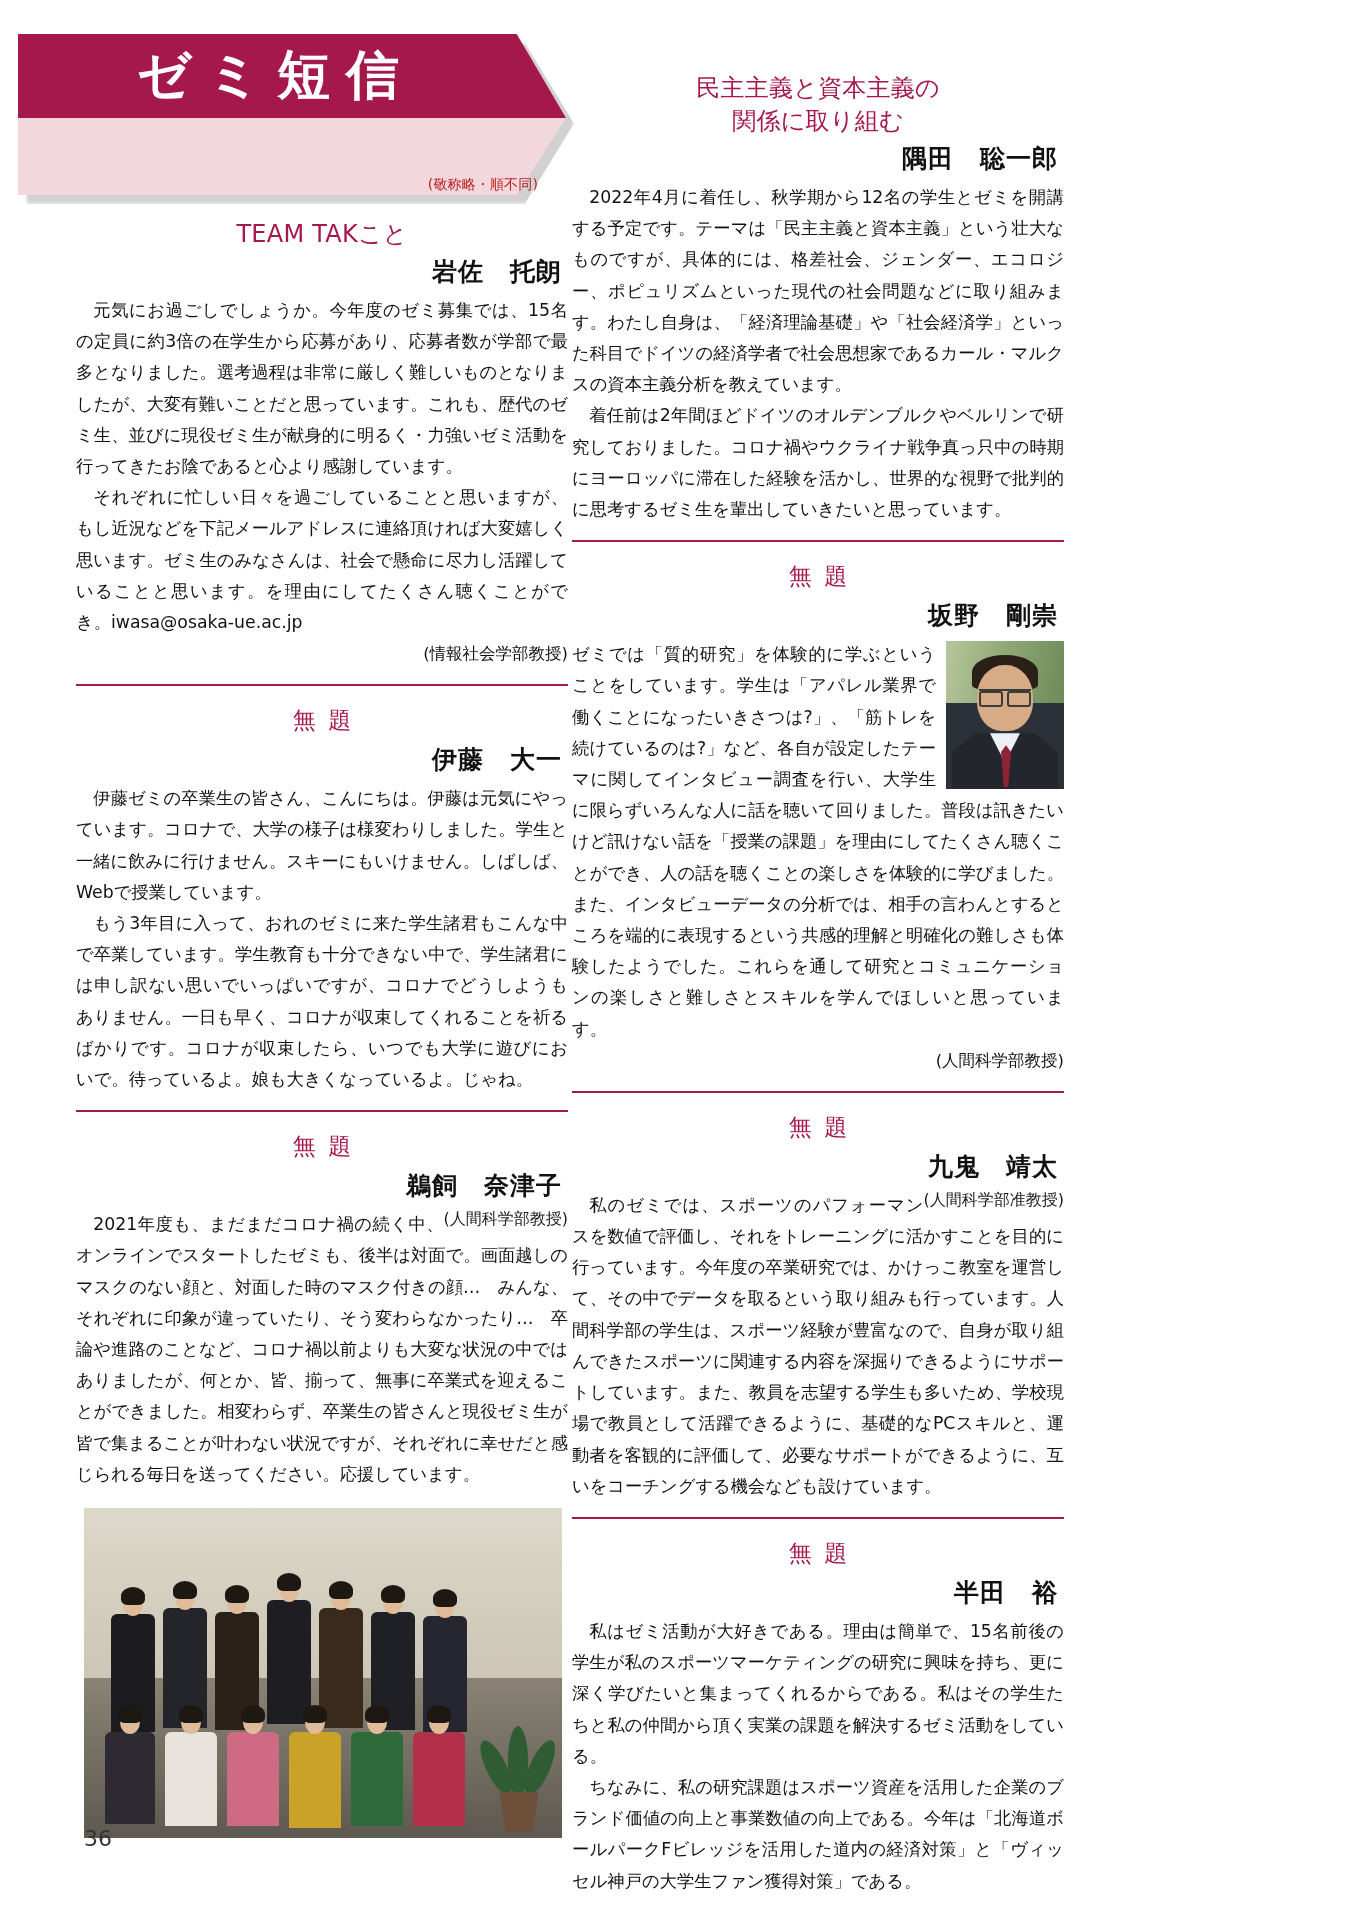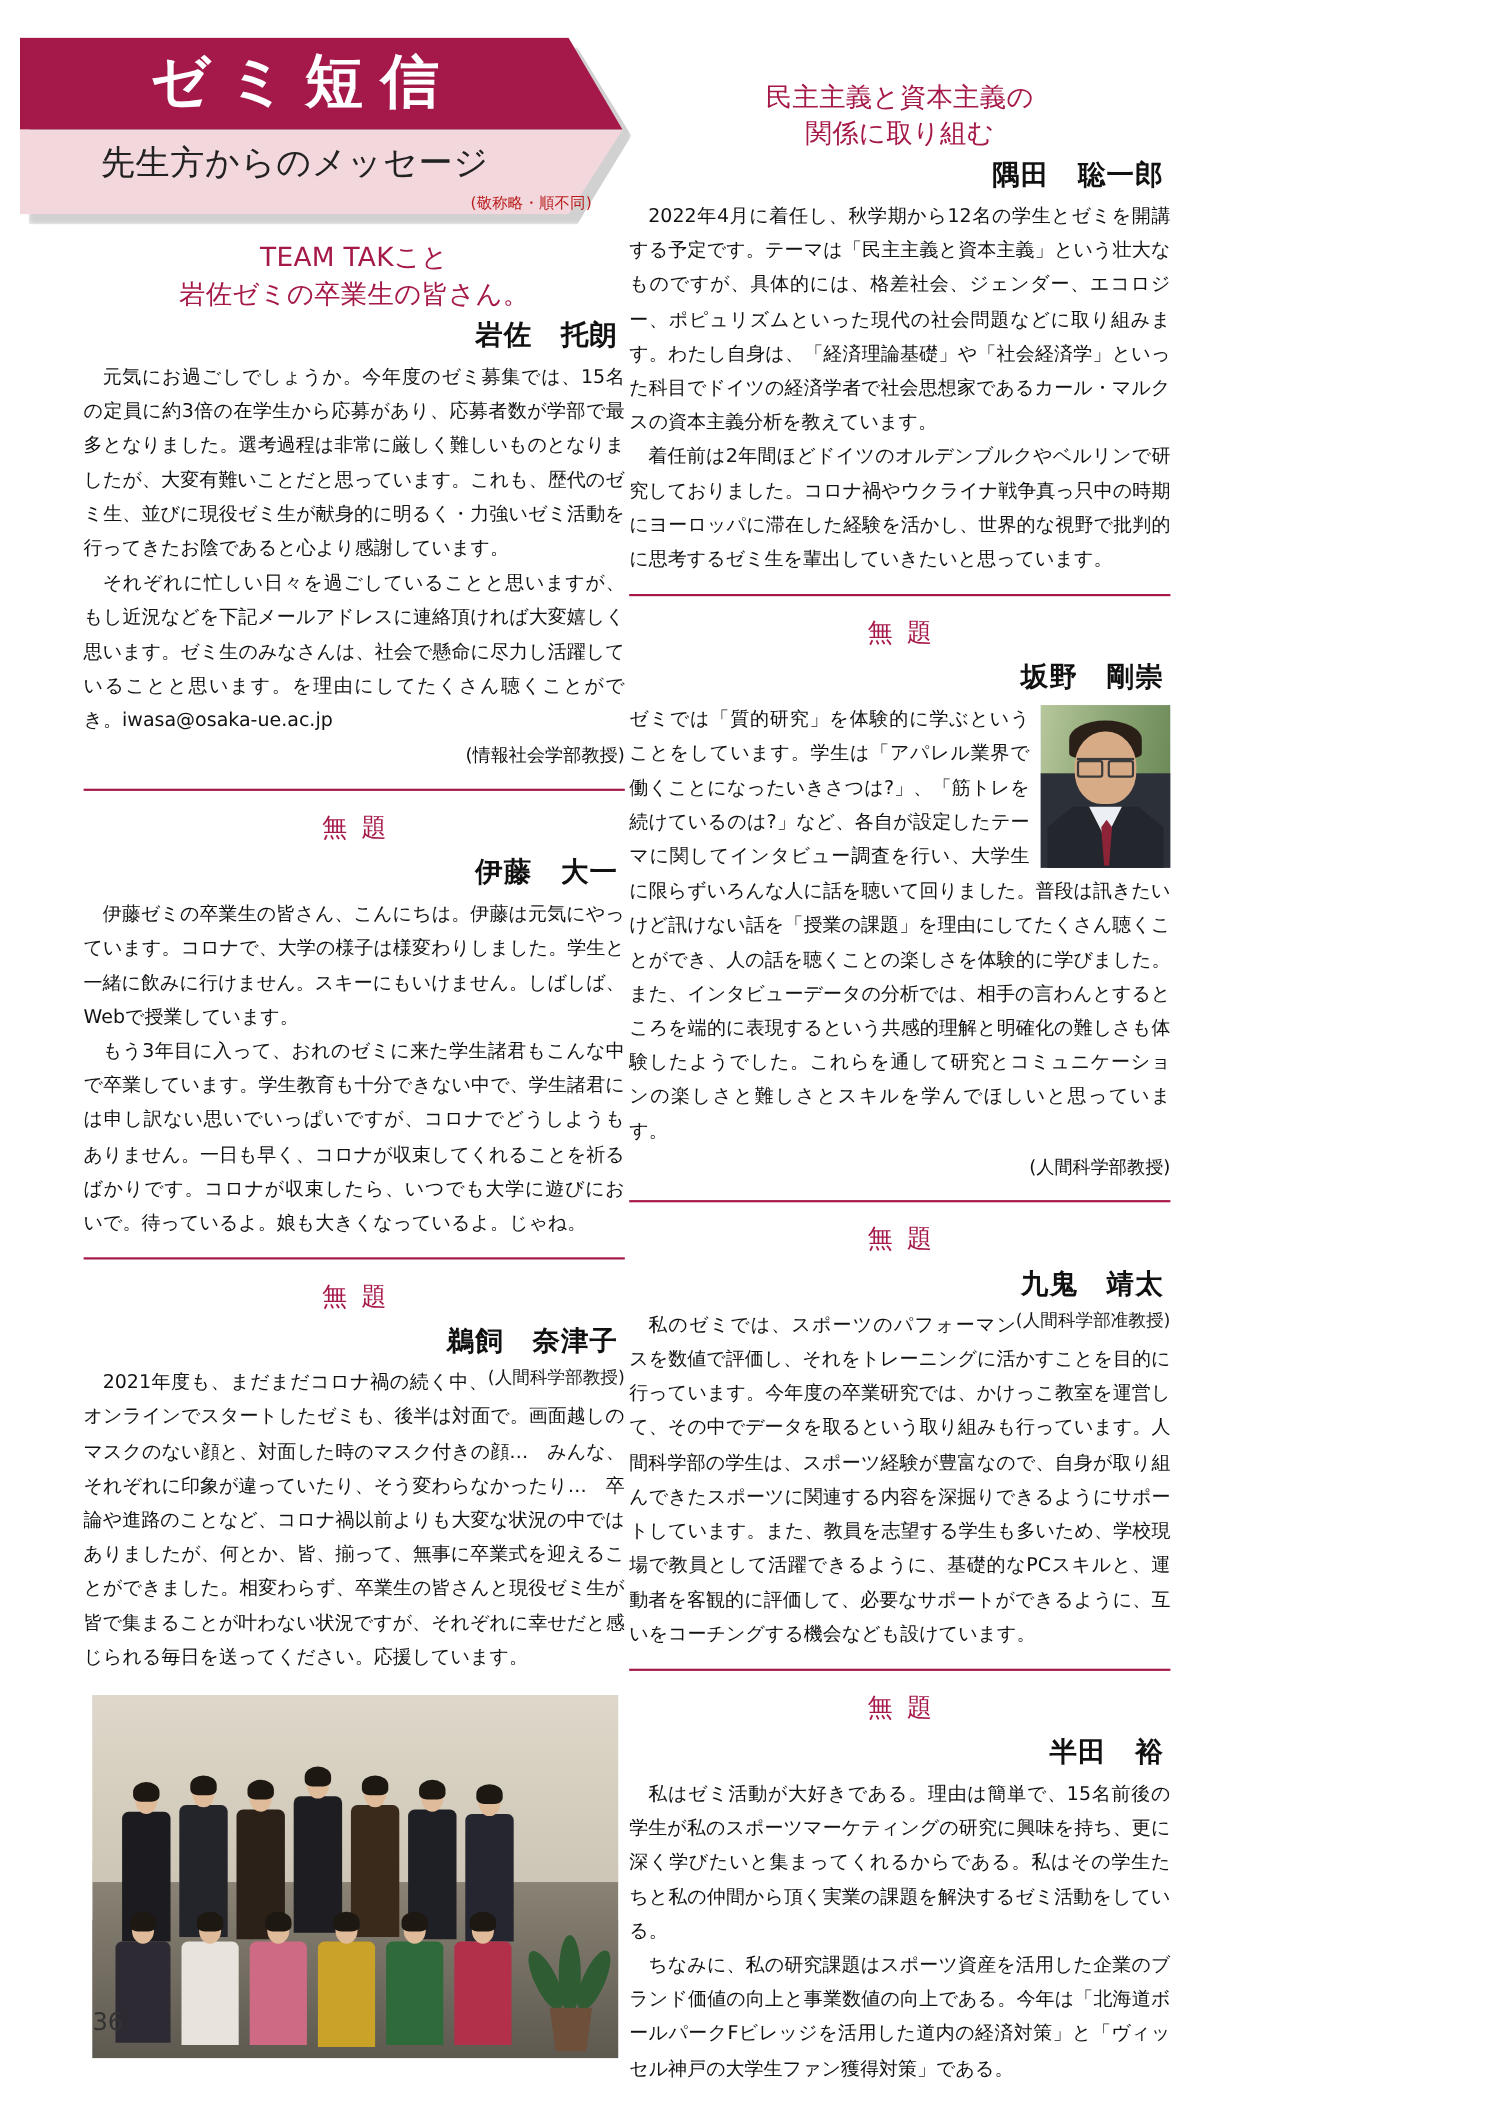--- a/index.html
+++ b/index.html
@@ -198,30 +198,28 @@
 </head>
 <body>
 
 <div class="page">
 
   <div class="banner-wrap">
     <div class="banner-shadow"></div>
     <div class="banner-top"></div>
     <div class="banner-bottom"></div>
     <div class="banner-title">ゼミ短信</div>
-    <div class="banner-sub">先生方からのメッセージ</div>
     <div class="banner-note">(敬称略・順不同)</div>
   </div>
 
   <div class="col col-left" style="top:218px;">
 
     <div class="article">
       <div class="heading">
         <span class="l1">TEAM TAKこと</span>
-        <span class="l2">岩佐ゼミの卒業生の皆さん。</span>
       </div>
       <div class="author">
         <span>岩佐</span><span class="gap"></span><span>托朗</span>
       </div>
       <div class="body">
         <p class="ind">元気にお過ごしでしょうか。今年度のゼミ募集では、15名の定員に約3倍の在学生から応募があり、応募者数が学部で最多となりました。選考過程は非常に厳しく難しいものとなりましたが、大変有難いことだと思っています。これも、歴代のゼミ生、並びに現役ゼミ生が献身的に明るく・力強いゼミ活動を行ってきたお陰であると心より感謝しています。</p>
         <p class="ind">それぞれに忙しい日々を過ごしていることと思いますが、もし近況などを下記メールアドレスに連絡頂ければ大変嬉しく思います。ゼミ生のみなさんは、社会で懸命に尽力し活躍していることと思います。を理由にしてたくさん聴くことができ。iwasa@osaka-ue.ac.jp</p>
       </div>
       <div class="affil">(情報社会学部教授)</div>
       <hr class="hrule">

